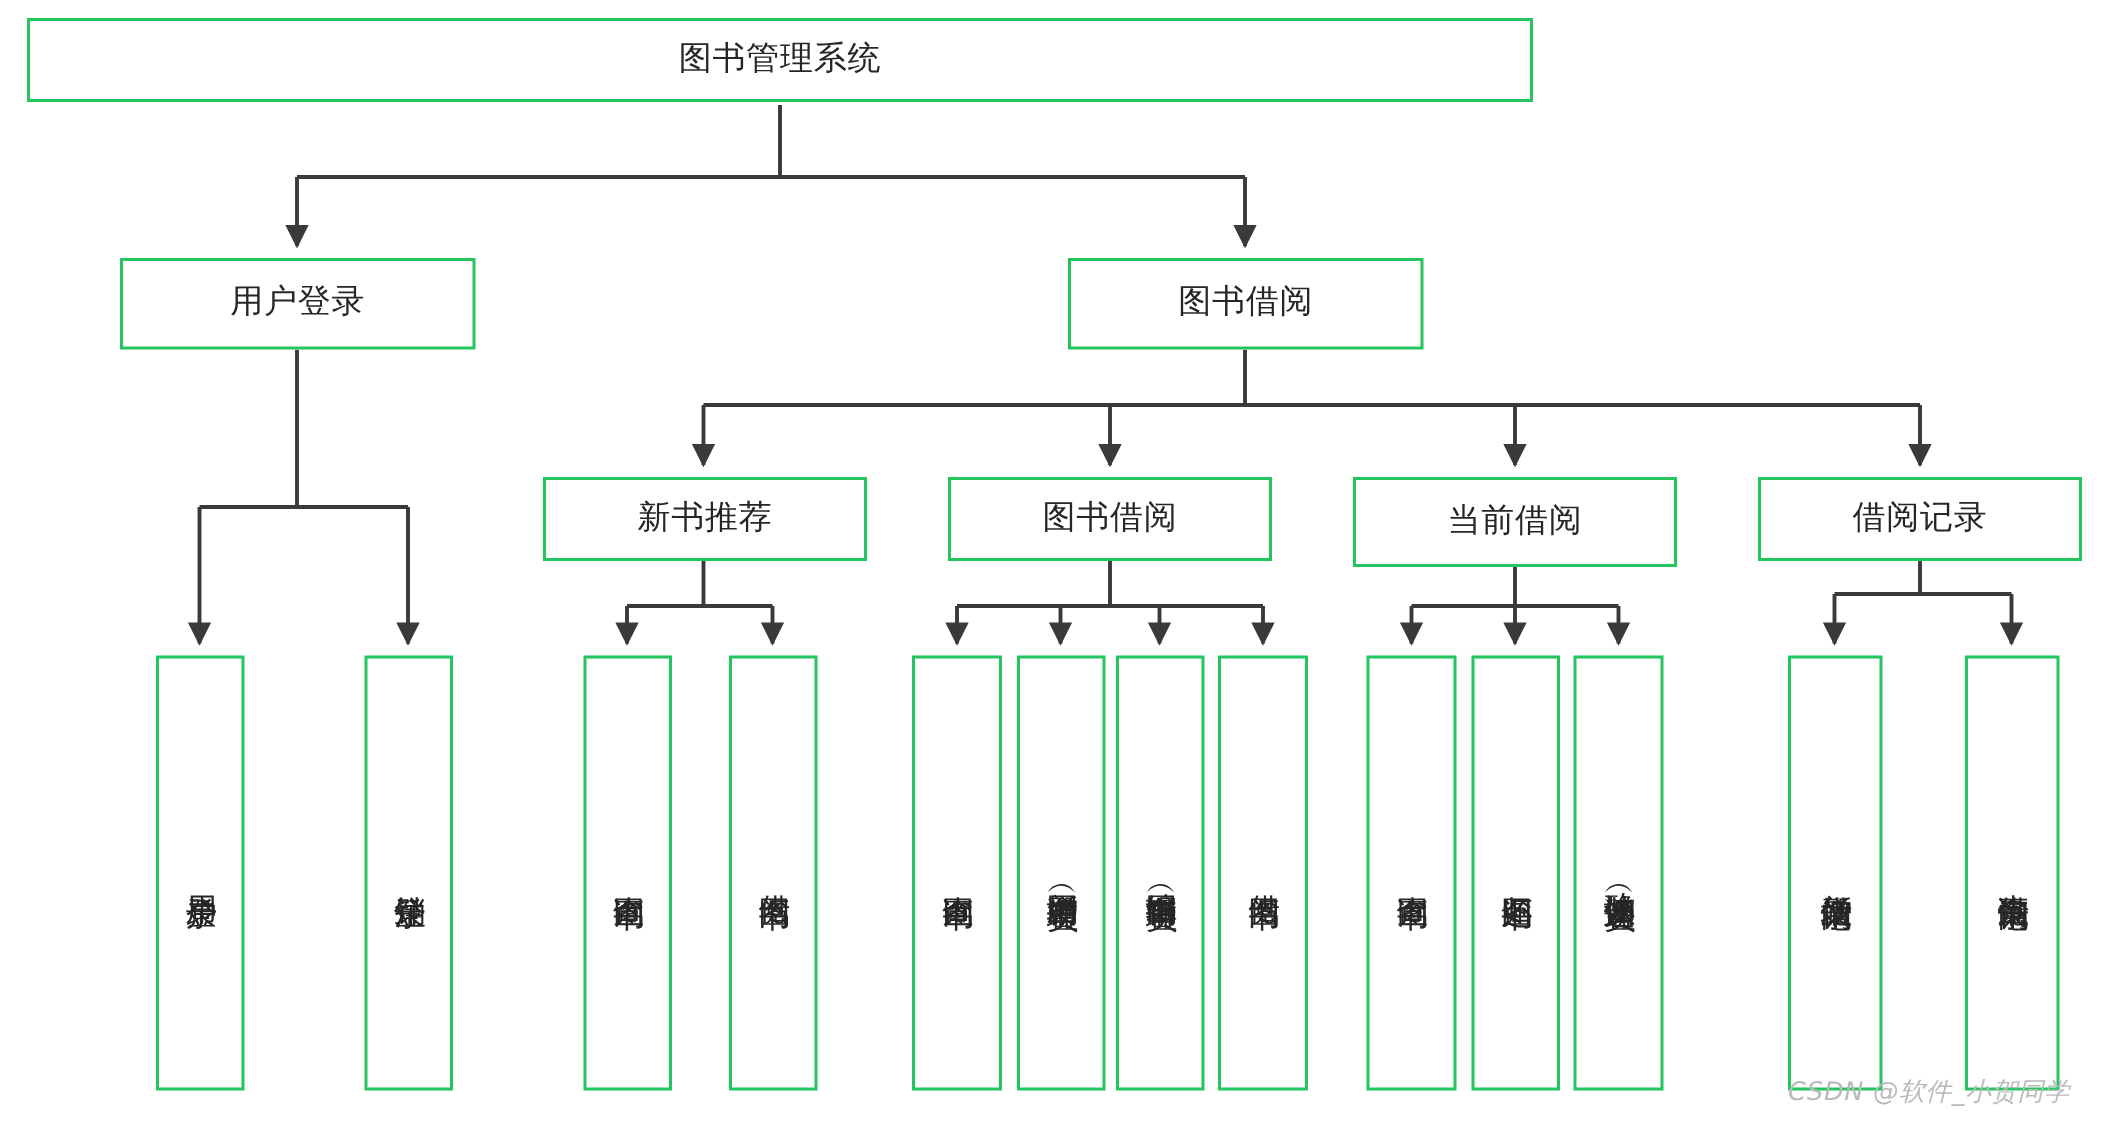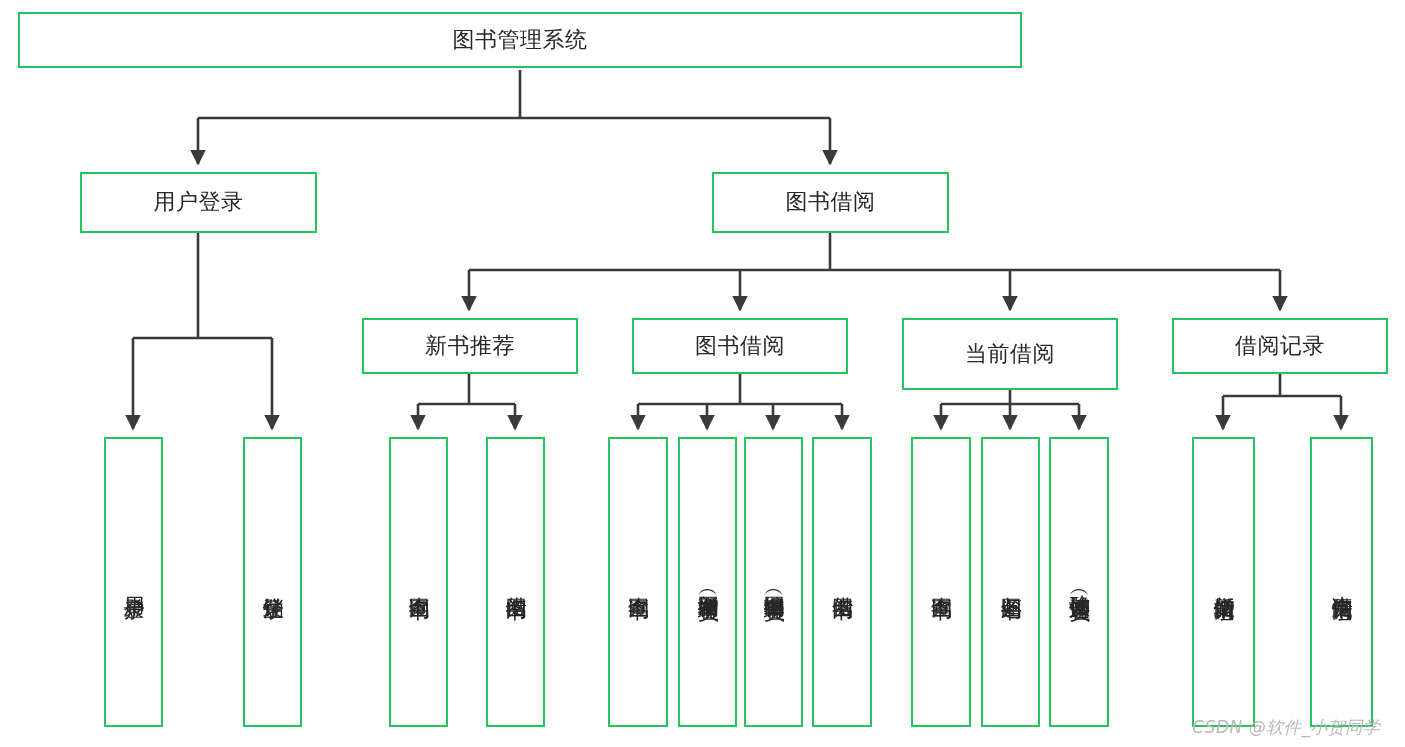--- a/index.html
+++ b/index.html
@@ -134,21 +134,21 @@
   </div>
 
   <div class="node horiz" style="left:632px; top:318px; width:216px; height:56px;">
     <span class="lbl">图书借阅</span>
   </div>
 
   <div class="node horiz" style="left:362px; top:318px; width:216px; height:56px;">
     <span class="lbl">新书推荐</span>
   </div>
 
-  <div class="node horiz" style="left:902px; top:318px; width:216px; height:72px;">
+  <div class="node horiz" style="left:902px; top:318px; width:216px; height:60px;">
     <span class="lbl">当前借阅</span>
   </div>
 
   <div class="node horiz" style="left:1172px; top:318px; width:216px; height:56px;">
     <span class="lbl">借阅记录</span>
   </div>
 
   <div class="node vert" style="left:104px; top:437px; width:59px; height:290px;">
     <span class="lbl">用户登录</span>
   </div>

